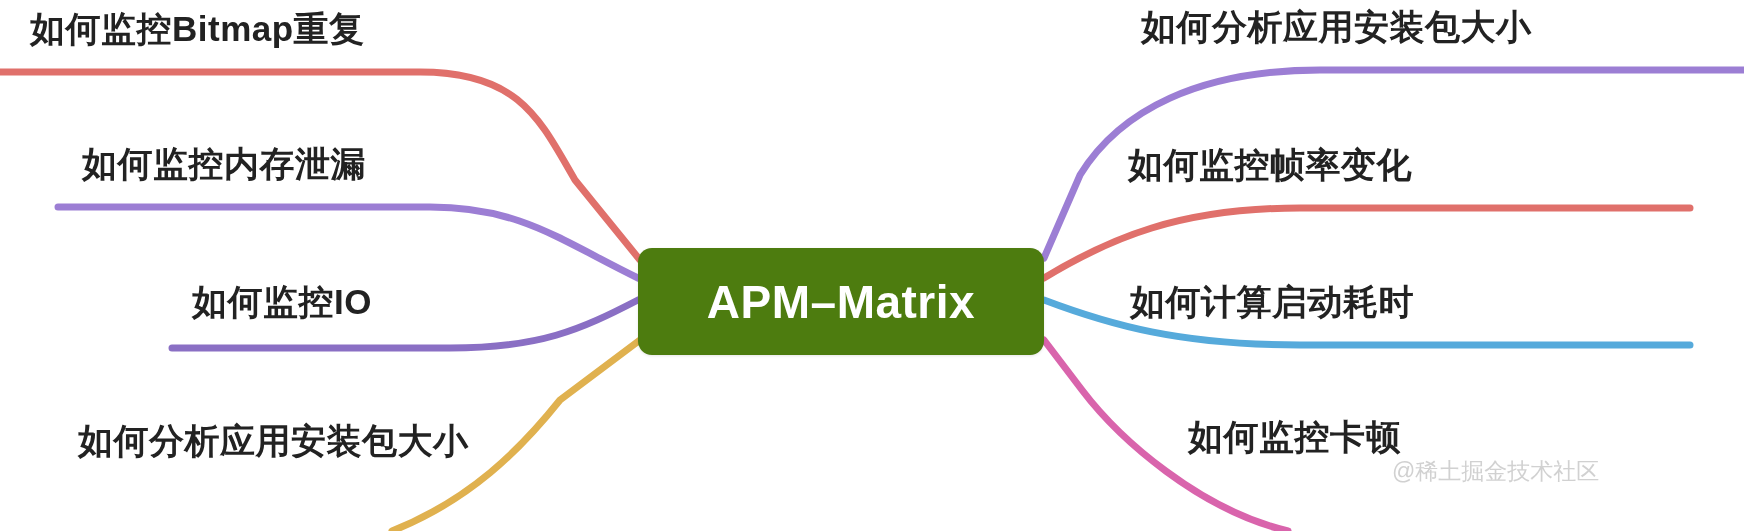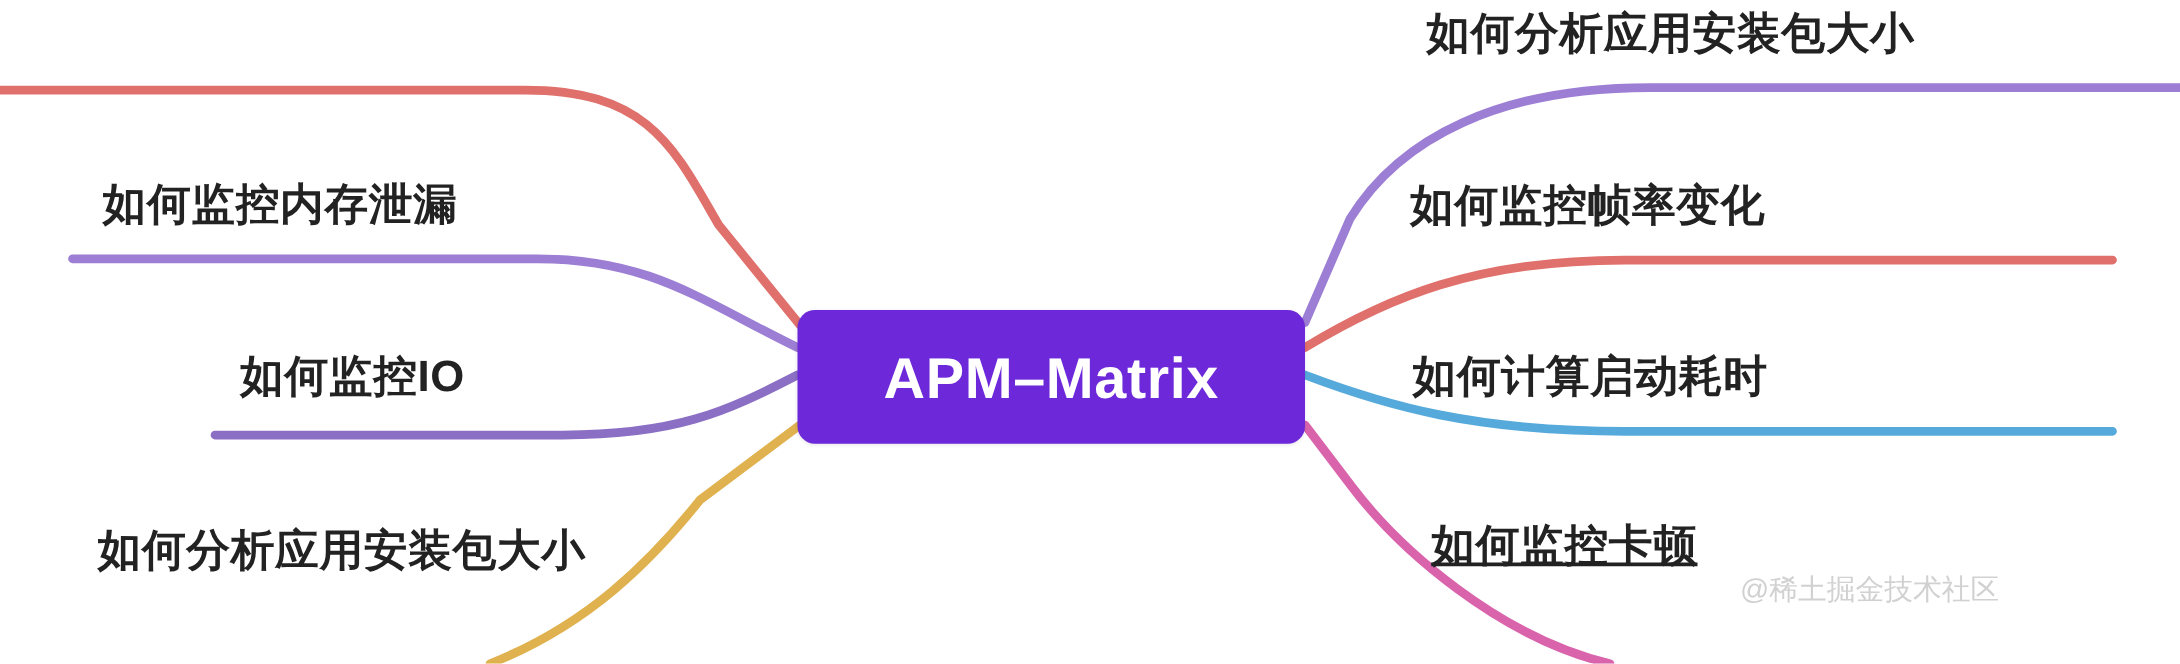--- a/index.html
+++ b/index.html
@@ -88,28 +88,29 @@
       <path class="branch-path" d="M 392 531 C 470 500 520 450 560 400 L 640 340" stroke="#e0b14f"></path>
     </g>
     <g>
       <path class="branch-path" d="M 1744 70 L 1320 70 C 1200 70 1120 110 1080 175 L 1044 258" stroke="#9c7ed4"></path>
       <path class="branch-path" d="M 1690 208 L 1300 208 C 1180 208 1110 238 1044 278" stroke="#e0706b"></path>
       <path class="branch-path" d="M 1690 345 L 1300 345 C 1180 345 1110 325 1044 300" stroke="#56aadb"></path>
       <path class="branch-path" d="M 1288 531 C 1200 510 1120 440 1082 390 L 1044 340" stroke="#d964ac"></path>
     </g>
   </svg>
 
-  <div id="central-node" style="background: #6d28d9; text-align: right;">
+  <div id="central-node" style="background: #4d7c0f; text-align: right;">
     <span id="central-node-text" style="color: rgb(255, 255, 255);">APM–Matrix</span>
   </div>
 
+  <div class="node-label left-side" style="left:30px; top:10px;">如何监控Bitmap重复</div>
   <div class="node-label left-side" style="left:82px; top:145px;">如何监控内存泄漏</div>
   <div class="node-label left-side" style="left:192px; top:283px;">如何监控IO</div>
   <div class="node-label left-side" style="left:78px; top:422px;">如何分析应用安装包大小</div>
 
   <div class="node-label right-side" style="left:1125px; top:8px;margin-left:16px;">如何分析应用安装包大小</div>
   <div class="node-label right-side" style="left:1128px; top:146px;">如何监控帧率变化</div>
   <div class="node-label right-side" style="left:1130px; top:283px;">如何计算启动耗时</div>
-  <div class="node-label right-side" style="left:1145px; top:418px;text-decoration:underline;">如何监控卡顿</div>
+  <div class="node-label right-side" style="left:1188px; top:418px;">如何监控卡顿</div>
 
   <div id="watermark" style="color: rgb(201, 201, 201);">@稀土掘金技术社区</div>
 
 </div>
 
 </body></html>

